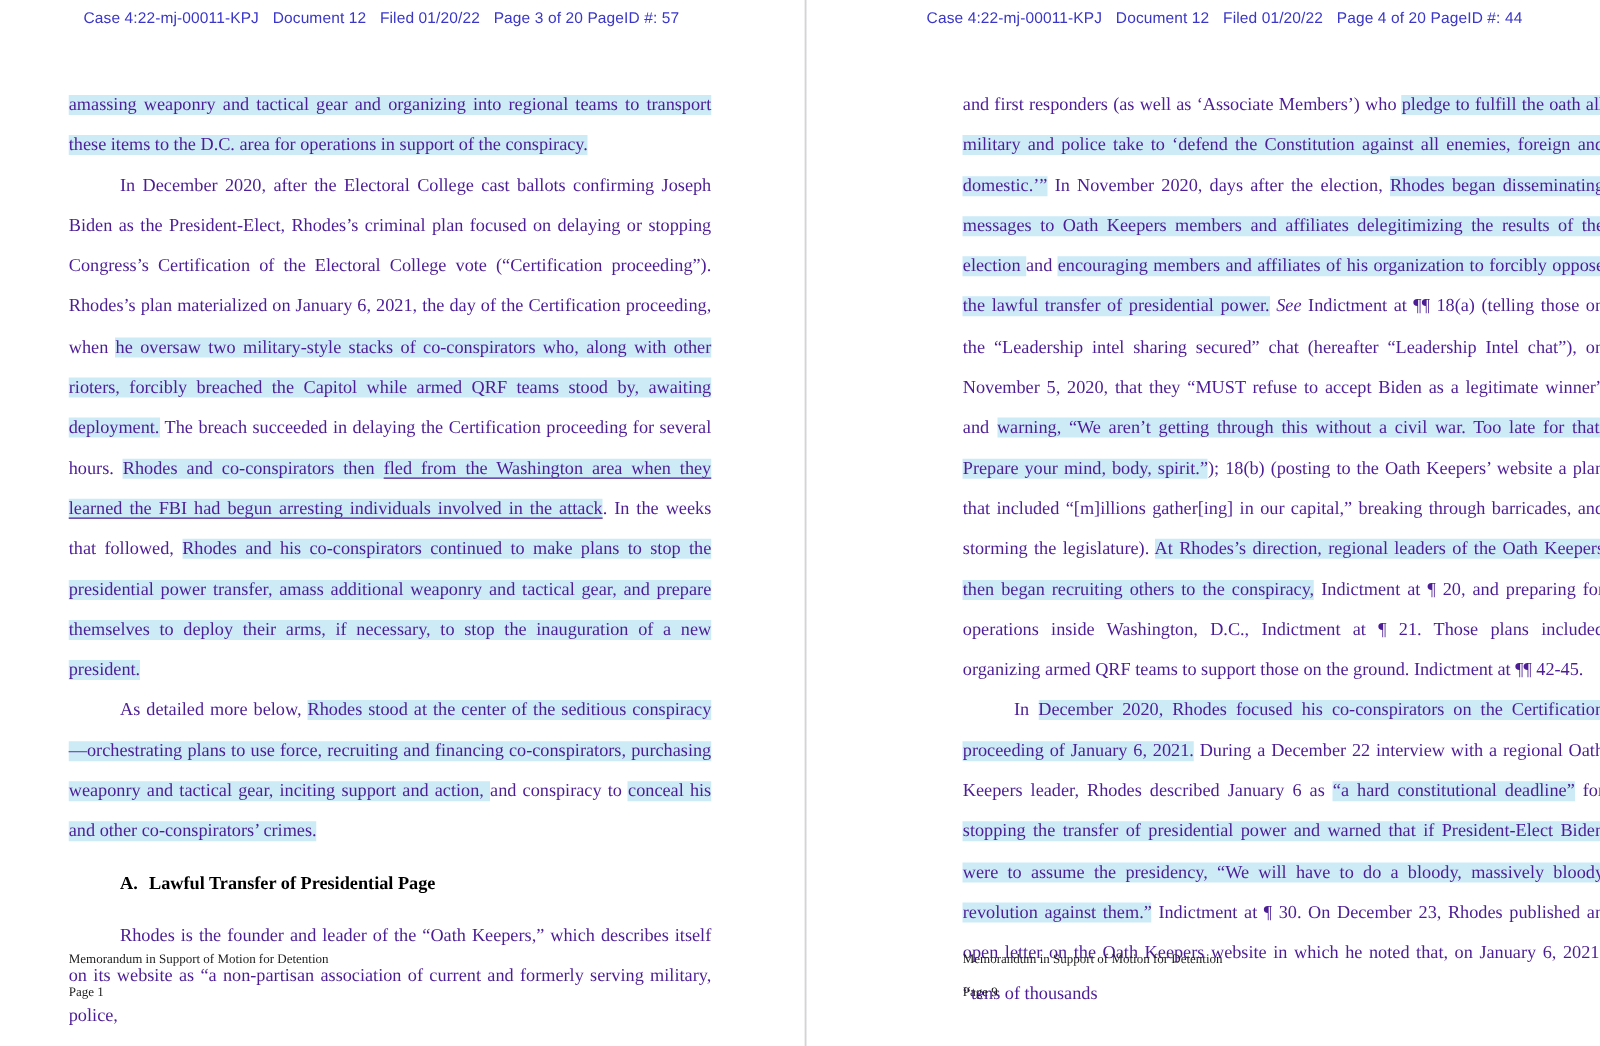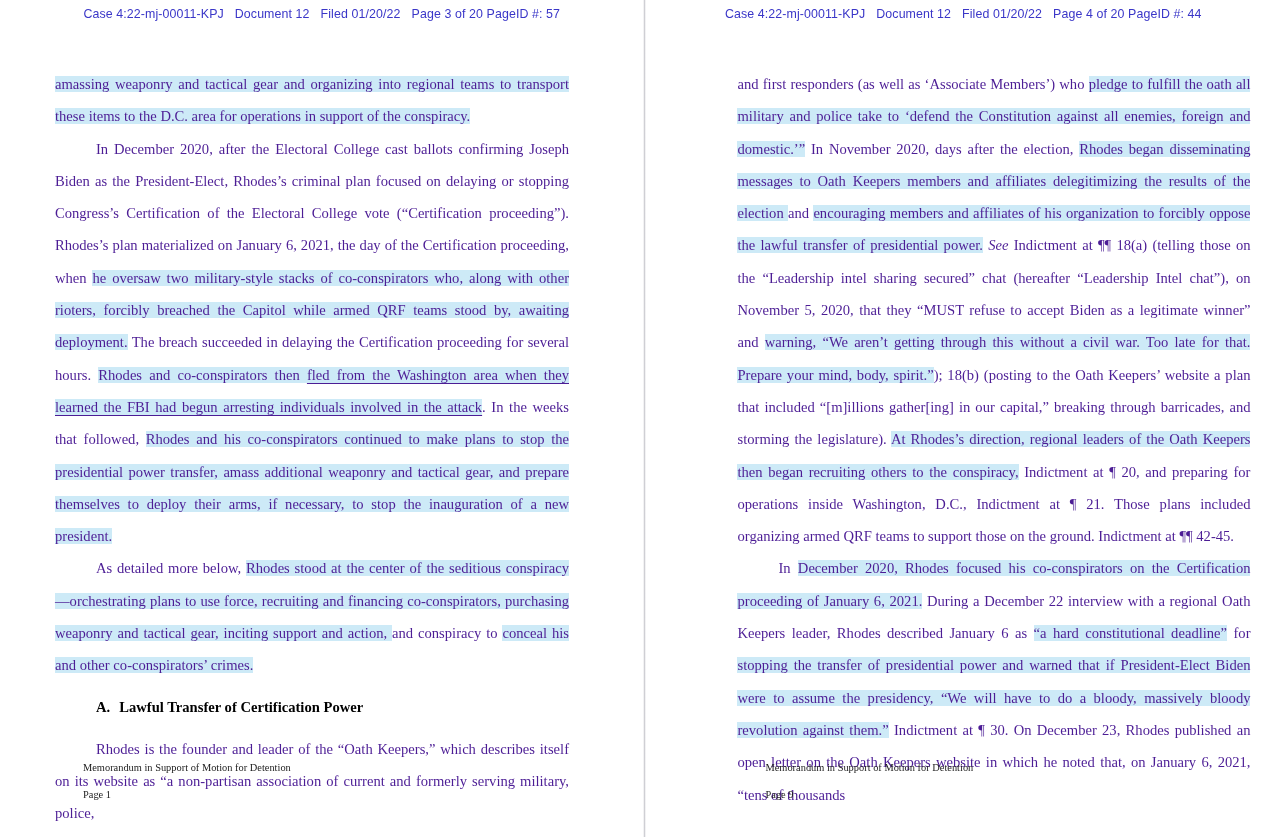--- a/index.html
+++ b/index.html
@@ -15,20 +15,21 @@
     color: #000000;
     overflow: hidden;
   }
 
   #viewer {
     position: relative;
     width: 1280px;
     height: 837px;
     display: flex;
     background: #ffffff;
+    gap: 33px;
   }
 
   .page {
     position: relative;
     box-sizing: border-box;
     height: 837px;
     background: #ffffff;
     overflow: hidden;
   }
   .page-left  { width: 645px; }
@@ -113,21 +114,21 @@
     bottom: 22px;
     font-size: 10.4px;
     line-height: 13.4px;
     color: #1c1c1c;
     white-space: pre-line;
   }
   .page-left  .page-footer { left: 55px; }
   .page-right .page-footer { left: 726px; }
   .page-right .page-footer { left: 91px; }
 
-  .footer-line { display: block; margin-left: 28px; }
+  .footer-line { display: block; }
 </style>
 </head>
 <body>
 
 <div id="viewer">
 
   <div class="page page-left">
 
     <div class="ecf-header">
       <span class="seg">Case 4:22-mj-00011-KPJ</span><span class="seg">Document 12</span><span class="seg">Filed 01/20/22</span><span class="seg">Page 3 of 20 PageID #:  57</span>
@@ -136,21 +137,21 @@
     <div class="body-block">
       <div>
           <p class="para"><span class="hl">amassing weaponry and tactical gear and organizing into regional teams to transport these items to the D.C. area for operations in support of the conspiracy.</span></p>
           <p class="para indent"><span>In December 2020, after the Electoral College cast ballots confirming Joseph Biden as the President-Elect, Rhodes’s criminal plan focused on delaying or stopping Congress’s Certification of the Electoral College vote (“Certification proceeding”).  Rhodes’s plan materialized on January 6, 2021, the day of the Certification proceeding, when </span><span class="hl">he oversaw two military-style stacks of co-conspirators who, along with other rioters, forcibly breached the Capitol while armed QRF teams stood by, awaiting deployment.</span><span>  The breach succeeded in delaying the Certification proceeding for several hours.  </span><span class="hl">Rhodes and co-conspirators then </span><span class="hl ul">fled from the Washington area when they learned the FBI had begun arresting individuals involved in the attack</span><span>.</span><span>  In the weeks that followed, </span><span class="hl">Rhodes and his co-conspirators continued to make plans to stop the presidential power transfer, amass additional weaponry and tactical gear, and prepare themselves to deploy their arms, if necessary, to stop the inauguration of a new president.</span></p>
           <p class="para indent"><span>As detailed more below, </span><span class="hl">Rhodes stood at the center of the seditious conspiracy—orchestrating plans to use force, recruiting and financing co-conspirators, purchasing weaponry and tactical gear, inciting support and action, </span><span>and conspiracy to </span><span class="hl">conceal his and other co-conspirators’ crimes.</span></p>
         </div>
       <div class="spacer-head"></div>
       <div class="section-head">
         <span class="letter">A.</span>
         <span class="head-text">
-          <span class="l2">Lawful Transfer of Certification Power</span>
+          <span class="l2">Lawful Transfer of Presidential Page</span>
         </span>
       </div>
       <div class="spacer-after-head"></div>
       <div>
           <p class="para indent"><span>Rhodes is the founder and leader of the “Oath Keepers,” which describes itself on its website as “a non-partisan association of current and formerly serving military, police,</span></p>
         </div>
     </div>
 
     <div class="page-footer">
       <span class="footer-line">Memorandum in Support of Motion for Detention</span>

